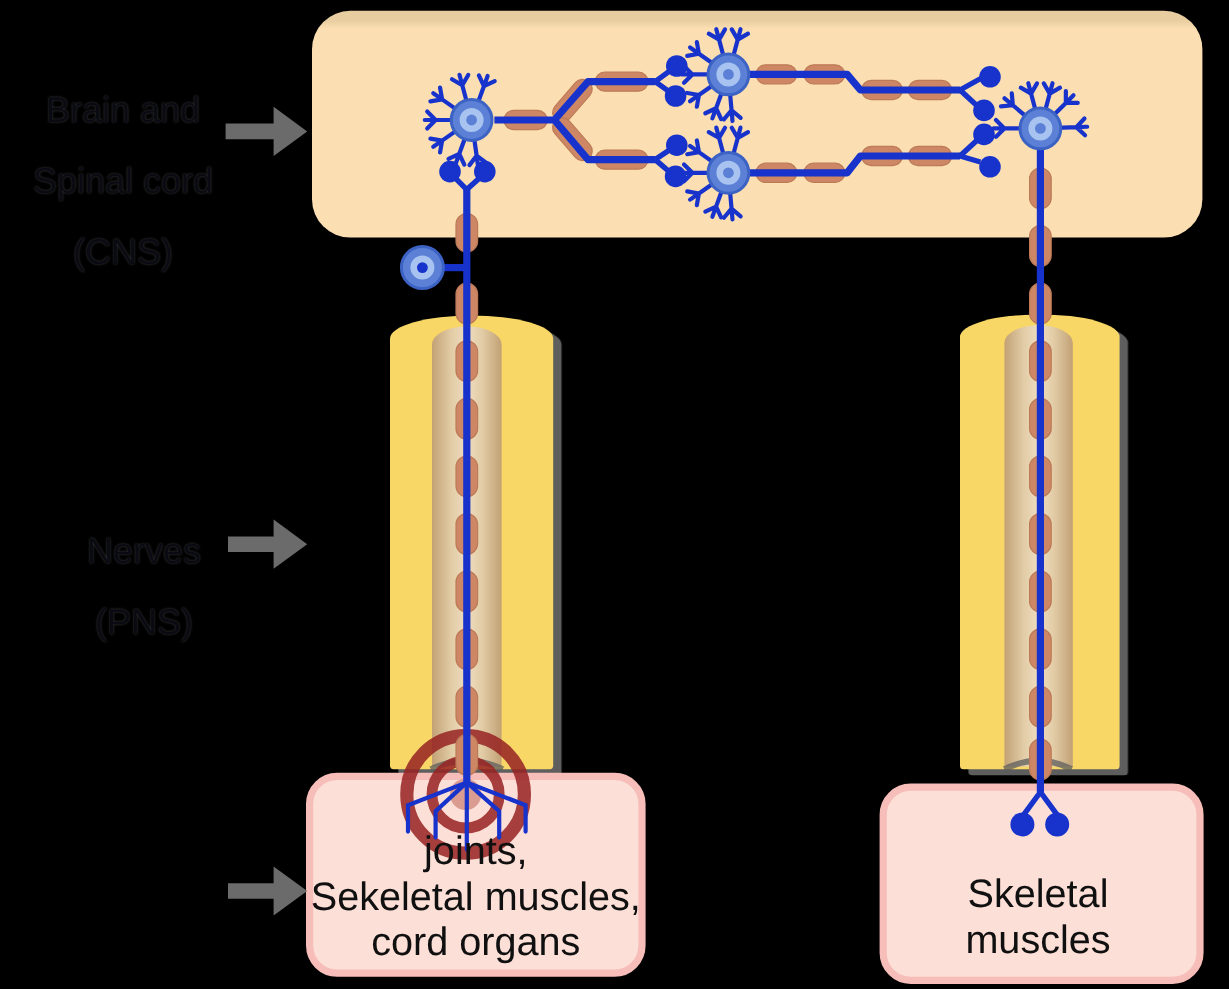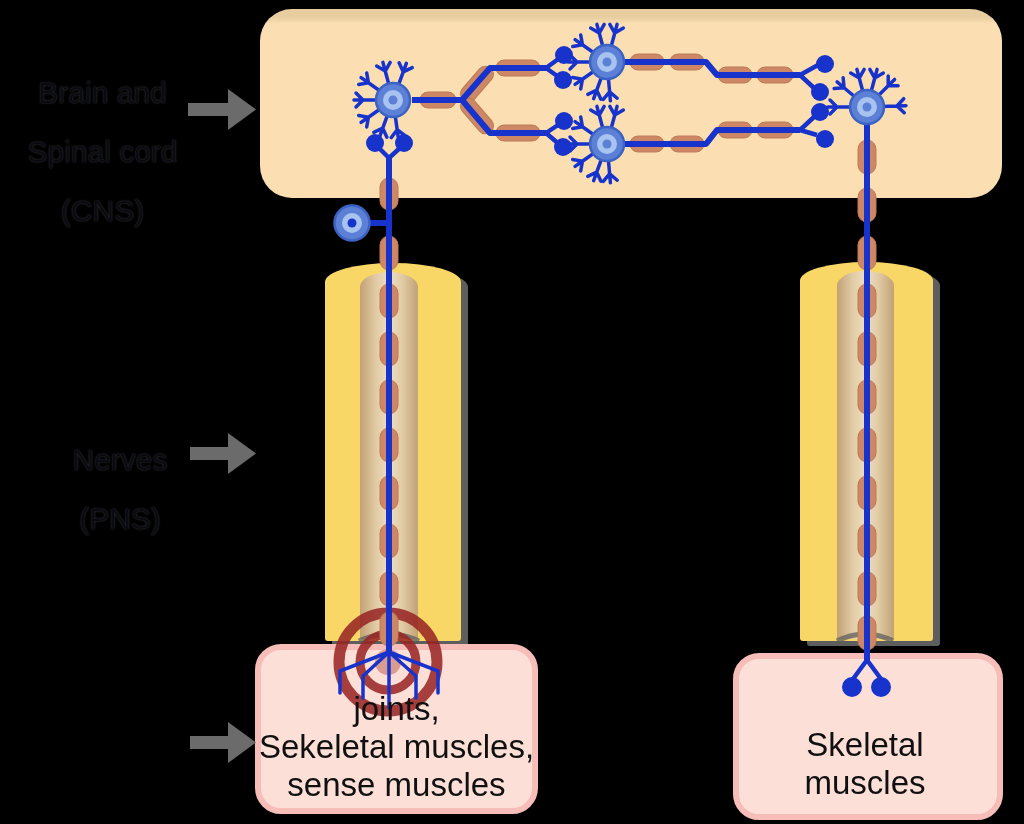--- a/index.html
+++ b/index.html
@@ -213,19 +213,19 @@
   <div class="lbl" style="left:20px;top:418px;width:200px;">
     <span>Nerves</span>
     <span>(PNS)</span>
   </div>
   <div class="lbl" style="left:15px;top:695px;width:195px;">
   </div>
 
   <div class="organ-text" style="left:255px;top:690px;width:283px;">
     <span>joints,</span>
     <span>Sekeletal muscles,</span>
-    <span>sense muscles</span>
+    <span>cord organs</span>
   </div>
   <div class="organ-text" style="left:733px;top:726px;width:224px;margin-left:20px;">
     <span>Skeletal muscles</span>
   </div>
 
 </div>
 
 </body></html>

